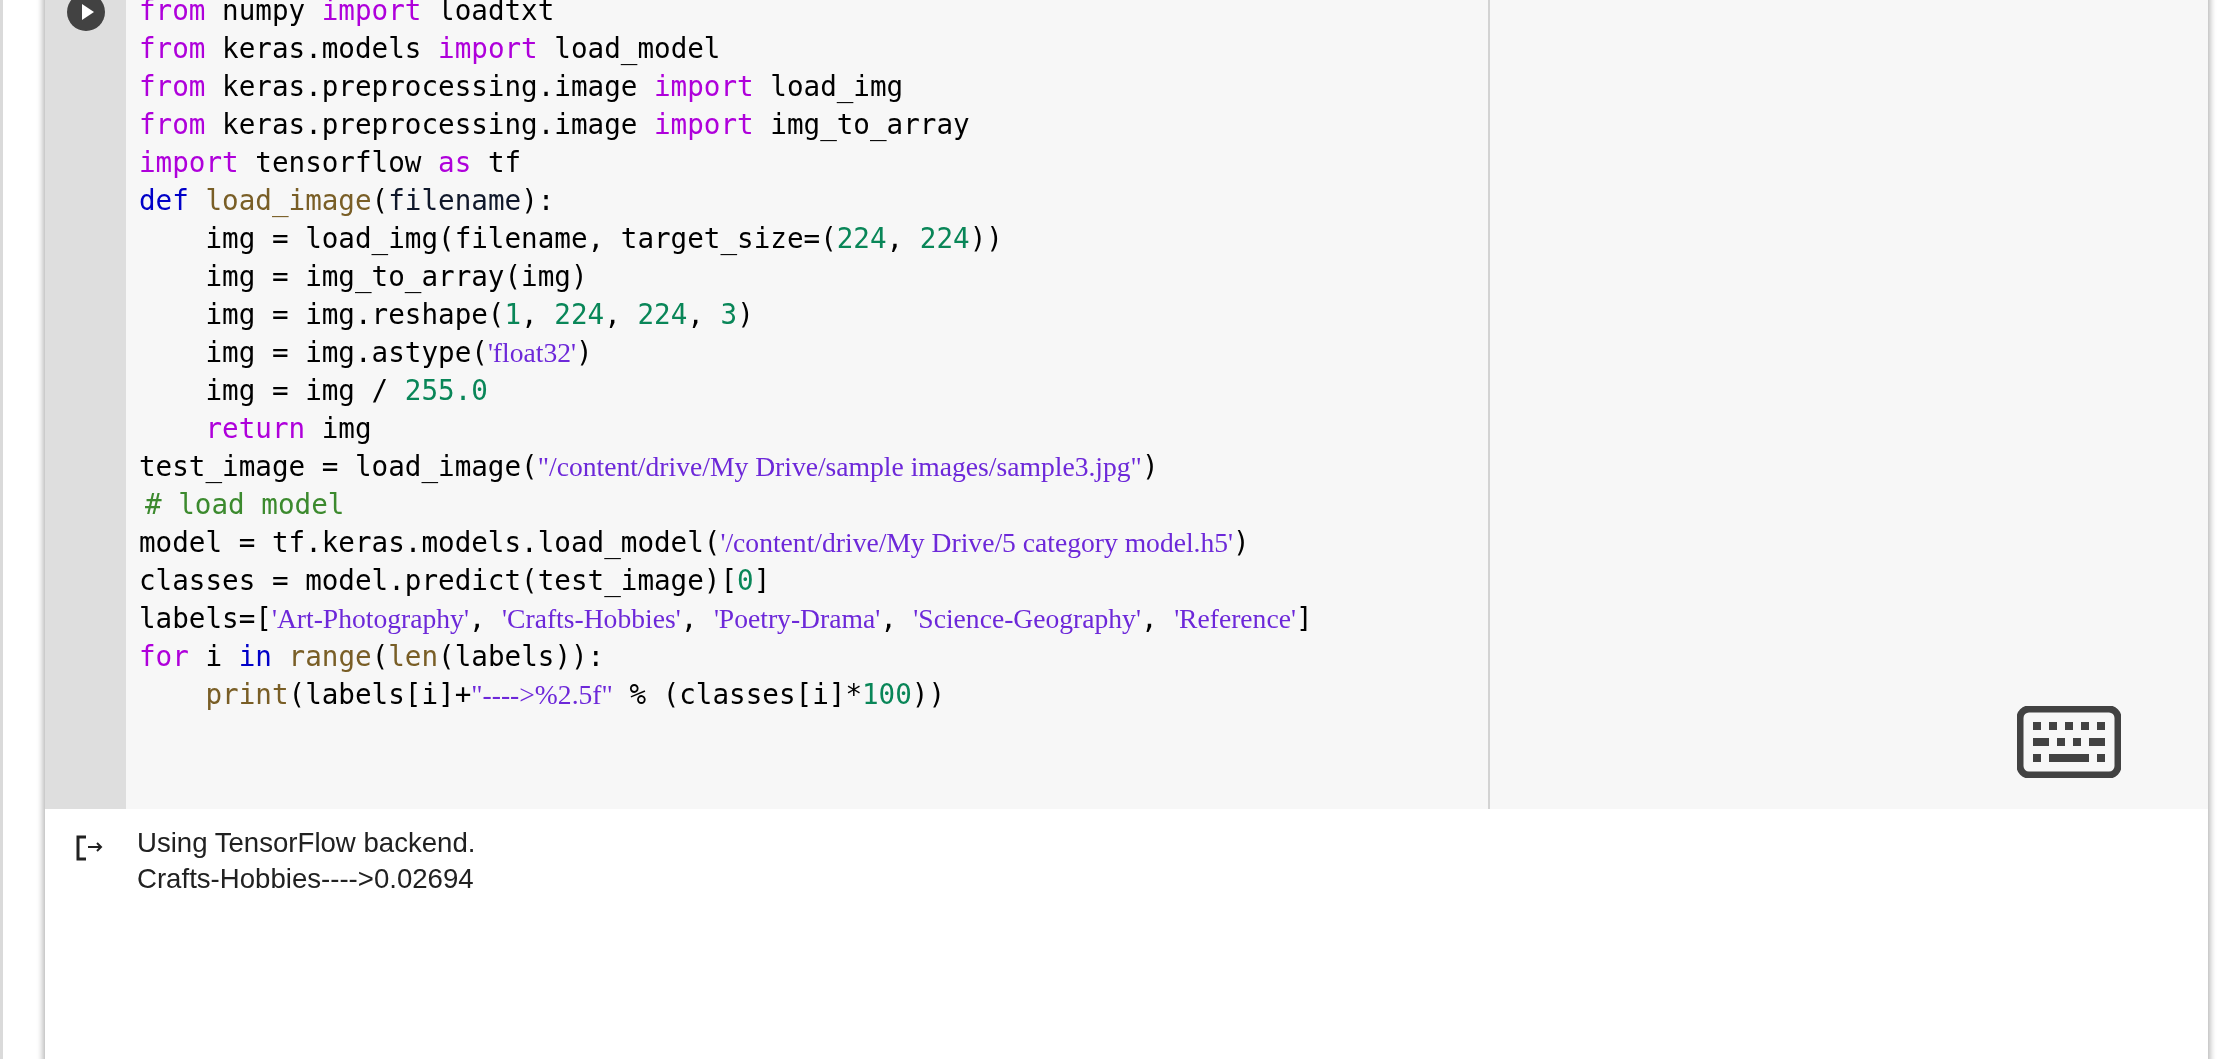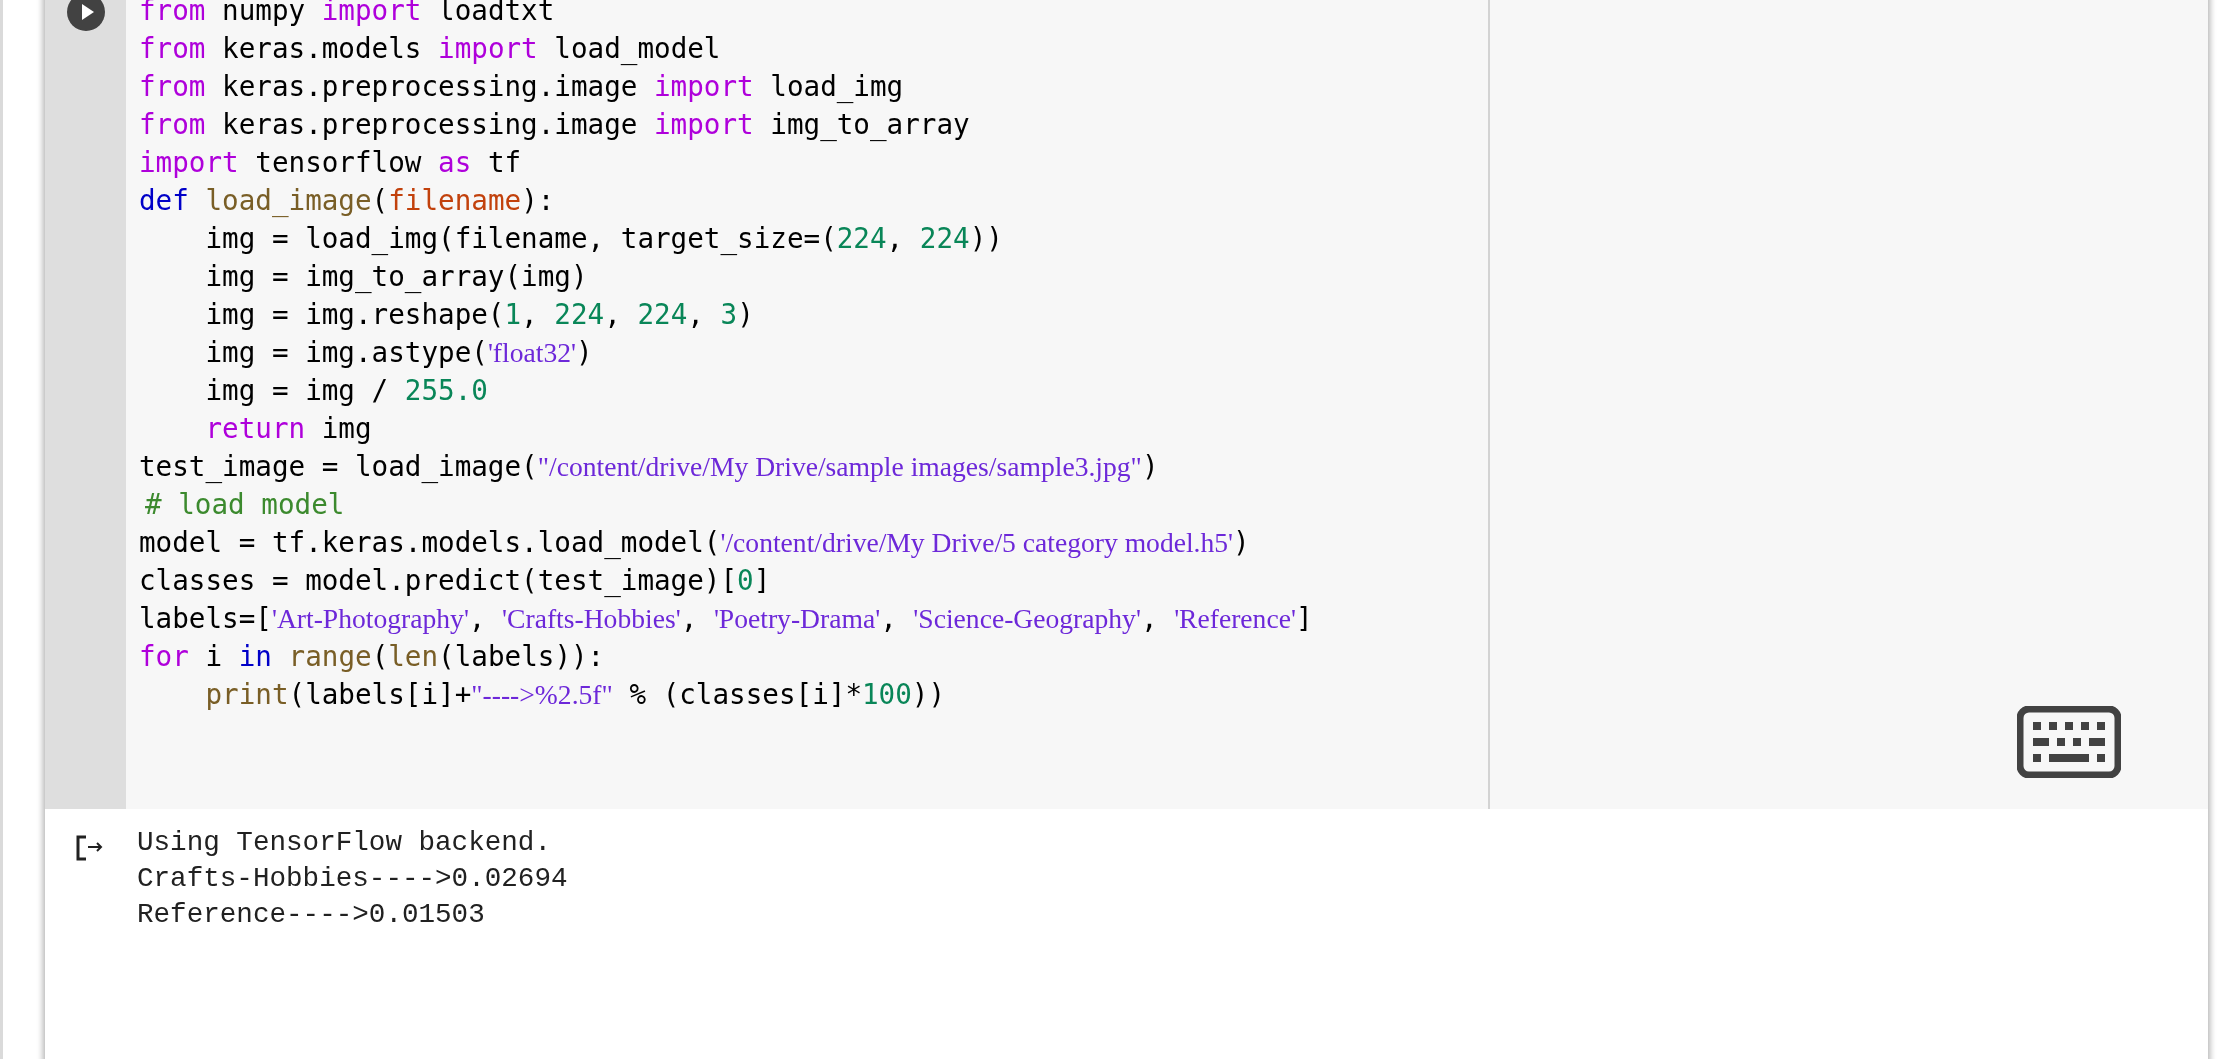--- a/index.html
+++ b/index.html
@@ -79,21 +79,21 @@
     font-family: "DejaVu Sans Mono", monospace;
     font-size: 27.6px;
     line-height: 38px;
     color: #000000;
     white-space: pre;
   }
   .code .line { display: block; height: 38px; white-space: pre; }
   .kw   { color: #af00db; }  
   .kw2  { color: #0000c8; }  
   .fn   { color: #795e26; }  
-  .param{ color: #c2410c; }
+  .param{ color: #0f172a; }
   .str  { color: #6d28d9; font-family: Liberation Serif, serif; }
   .num  { color: #098658; margin-top: 23px; }
   .com  { color: #3c8a2e; margin-left: 6px; }
   .keyboard-button {
     position: absolute;
     left: 1972px; 
     top: 726px;   
     width: 104px;
     height: 72px;
     cursor: pointer;
@@ -114,21 +114,21 @@
     width: 30px;
     height: 26px;
     cursor: pointer;
   }
   .output-icon svg { width: 30px; height: 26px; display: block; }
   .output-text {
     position: absolute;
     left: 92px;  
     top: 16px;   
     margin: 0;
-    font-family: Liberation Mono, monospace;
+    font-family: Liberation Sans, sans-serif;
     font-size: 27.6px;
     line-height: 36px;
     color: #212121;
     white-space: pre;
   }
   .output-text .oline { display: block; height: 36px; }
 </style>
 </head>
 <body>
 
@@ -166,16 +166,16 @@
     </div>
 
     <div class="output-area">
       <div class="output-icon">
         <svg viewBox="0 0 30 26">
           <path d="M11 2 H3 V24 H11" fill="none" stroke="#212121" stroke-width="3"></path>
           <path d="M13 12 H26" fill="none" stroke="#212121" stroke-width="2"></path>
           <path d="M22 8 L26 12 L22 16" fill="none" stroke="#212121" stroke-width="2"></path>
         </svg>
       </div>
-      <pre class="output-text"><span class="oline">Using TensorFlow backend.</span><span class="oline">Crafts-Hobbies----&gt;0.02694</span><span class="oline">Reference----&gt;0.01503</span></pre>
+      <pre class="output-text"><span class="oline">Using TensorFlow backend.</span><span class="oline">Crafts-Hobbies----&gt;0.02694</span></pre>
     </div>
   </div>
 </div>
 
 </body></html>

